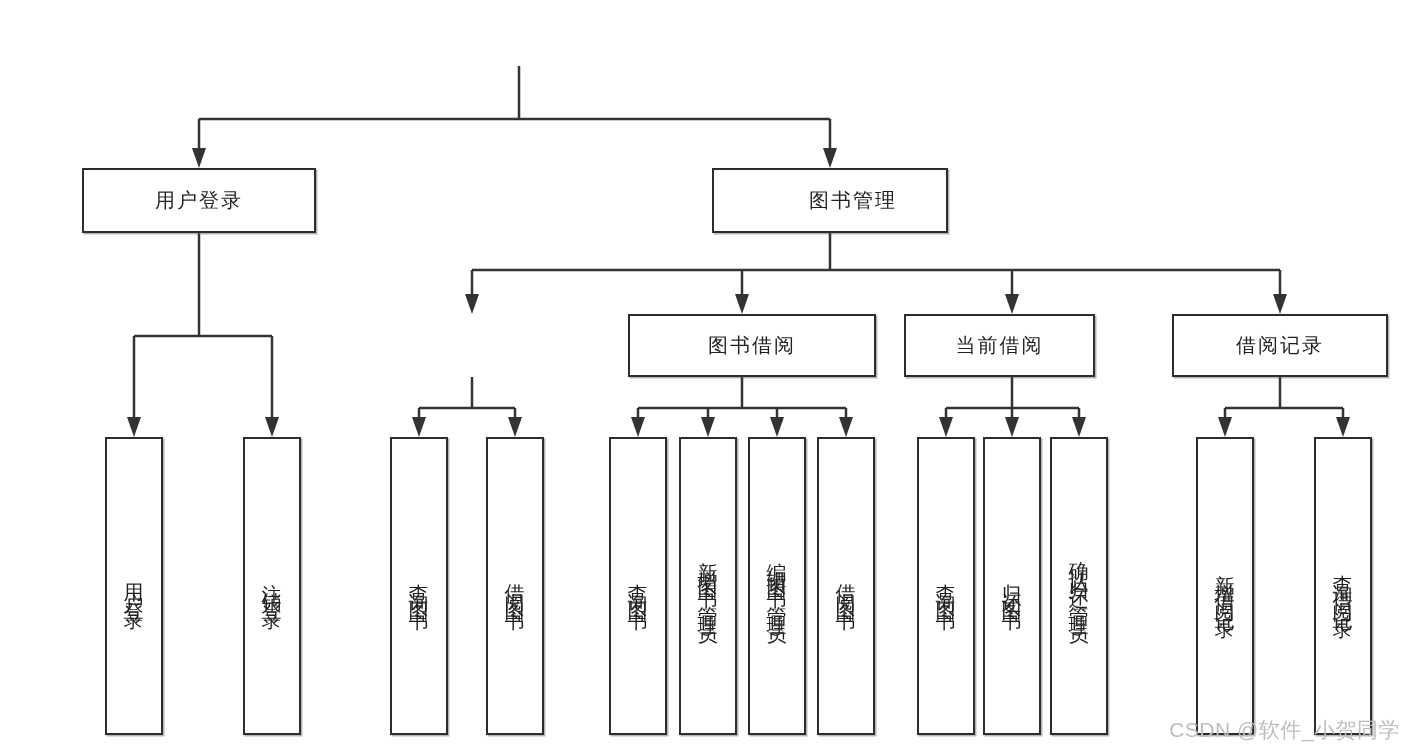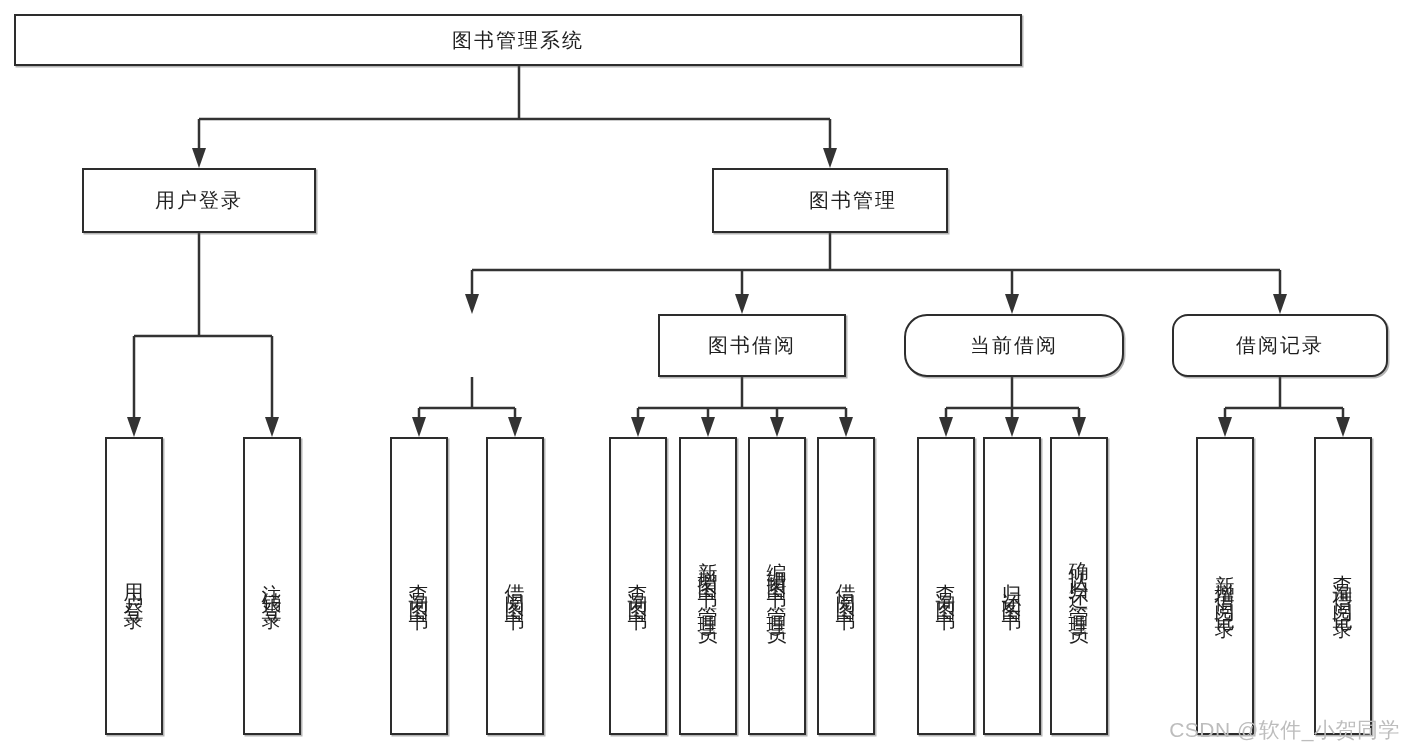--- a/index.html
+++ b/index.html
@@ -109,28 +109,27 @@
       <path d="M1079 408 V419" stroke="#333333" stroke-width="2.5" fill="none"></path>
       <polygon points="1072,417 1086,417 1079,437" fill="#333333"></polygon>
       <path d="M1280 377 V408" stroke="#333333" stroke-width="2.5" fill="none"></path>
       <path d="M1225 408 H1343" stroke="#333333" stroke-width="2.5" fill="none"></path>
       <path d="M1225 408 V419" stroke="#333333" stroke-width="2.5" fill="none"></path>
       <polygon points="1218,417 1232,417 1225,437" fill="#333333"></polygon>
       <path d="M1343 408 V419" stroke="#333333" stroke-width="2.5" fill="none"></path>
       <polygon points="1336,417 1350,417 1343,437" fill="#333333"></polygon>
     </svg>
 
-  <div class="node" style="left:14px; top:14px; width:1008px; height:52px;">图书管理系统</div>
 
   <div class="node" style="left:82px; top:168px; width:234px; height:65px;">用户登录</div>
   <div class="node" style="left:712px; top:168px; width:236px; height:65px;padding-left:46px;">图书管理</div>
 
-  <div class="node" style="left:658px; top:314px; width:188px; height:63px;">图书借阅</div>
-  <div class="node" style="left:904px; top:314px; width:220px; height:63px;border-radius:23px;">当前借阅</div>
-  <div class="node" style="left:1172px; top:314px; width:216px; height:63px;border-radius:16px;">借阅记录</div>
+  <div class="node" style="left:628px; top:314px; width:248px; height:63px;">图书借阅</div>
+  <div class="node" style="left:904px; top:314px; width:191px; height:63px;">当前借阅</div>
+  <div class="node" style="left:1172px; top:314px; width:216px; height:63px;">借阅记录</div>
 
   <div class="node vnode" style="left:105px; top:437px; width:58px; height:298px;">用户登录</div>
   <div class="node vnode" style="left:243px; top:437px; width:58px; height:298px;">注销登录</div>
 
   <div class="node vnode" style="left:390px; top:437px; width:58px; height:298px;">查询图书</div>
   <div class="node vnode" style="left:486px; top:437px; width:58px; height:298px;">借阅图书</div>
 
   <div class="node vnode" style="left:609px; top:437px; width:58px; height:298px;">查询图书</div>
   <div class="node vnode" style="left:679px; top:437px; width:58px; height:298px;">新增图书（管理员）</div>
   <div class="node vnode" style="left:748px; top:437px; width:58px; height:298px;">编辑图书（管理员）</div>

